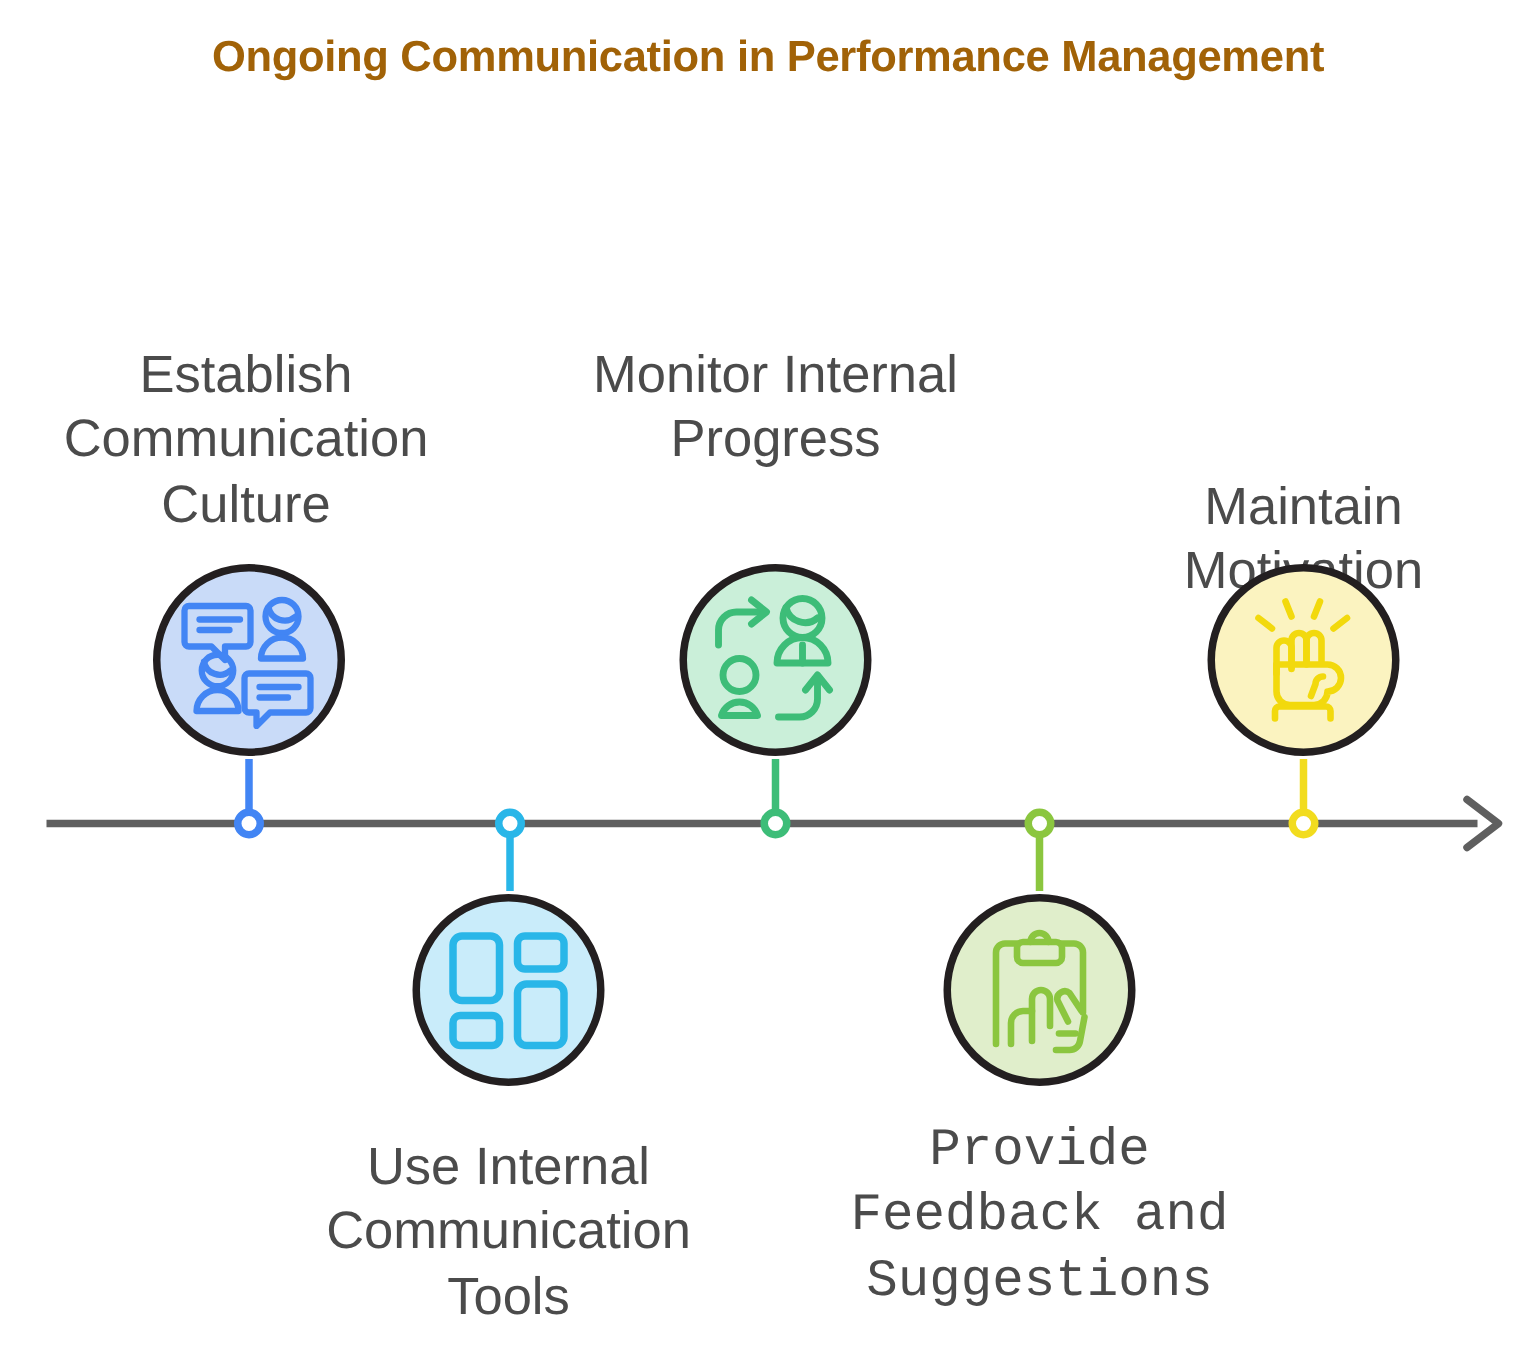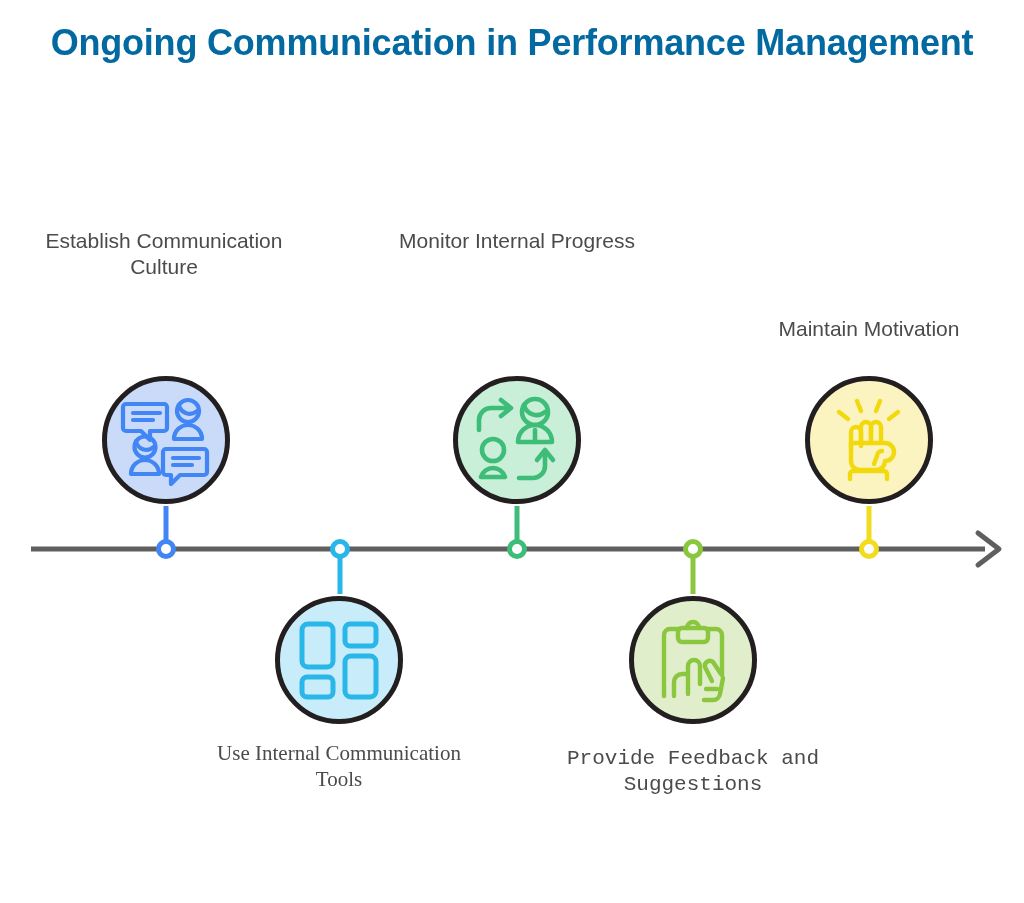--- a/index.html
+++ b/index.html
@@ -22,23 +22,23 @@
     width: 1024px;
     height: 903px;
   }
 
   .page-title {
     position: absolute;
     top: 22px;
     left: 0;
     width: 1024px;
     text-align: center;
-    font-size: 36px;
+    font-size: 29px;
     font-weight: bold;
-    color: #0369a1;
+    color: #a16207;
     letter-spacing: -0.2px;
     white-space: nowrap;
   }
 
   
   .axis-svg {
     position: absolute;
     left: 0;
     top: 0;
     width: 1024px;
@@ -58,21 +58,21 @@
     border: 5px solid #231f20;
     box-sizing: border-box;
     display: flex;
     align-items: center;
     justify-content: center;
   }
   .node-label {
     position: absolute;
     width: 280px;
     text-align: center;
-    font-size: 21px;
+    font-size: 35px;
     line-height: 1.24;
     color: #4b4b4b;
   }
 
   
   .fill-blue    { background: #c9dbf8; }
   .fill-cyan    { background: #c9ecfa; }
   .fill-mint    { background: #caefd9; }
   .fill-olive   { background: #e0eecb; }
   .fill-yellow  { background: #fbf3c0; }
@@ -82,21 +82,21 @@
   #node-1 .node-label { left: -78px; top: -148px; }
 
   #node-3 { left: 453px; top: 376px; }
   #node-3 .node-label { left: -76px; top: -148px; }
 
   #node-5 { left: 805px; top: 376px; }
   #node-5 .node-label { left: -76px; top: -104px; margin-top: 44px; }
 
   
   #node-2 { left: 275px; top: 596px; }
-  #node-2 .node-label { left: -76px; top: 144px; font-family: Liberation Serif, serif; }
+  #node-2 .node-label { left: -76px; top: 160px; }
 
   #node-4 { left: 629px; top: 596px; }
   #node-4 .node-label { left: -76px; top: 150px; font-family: Liberation Mono, monospace; }
 
   .icon-svg { display: block; }
 </style>
 </head>
 <body>
 
 <div id="stage">

